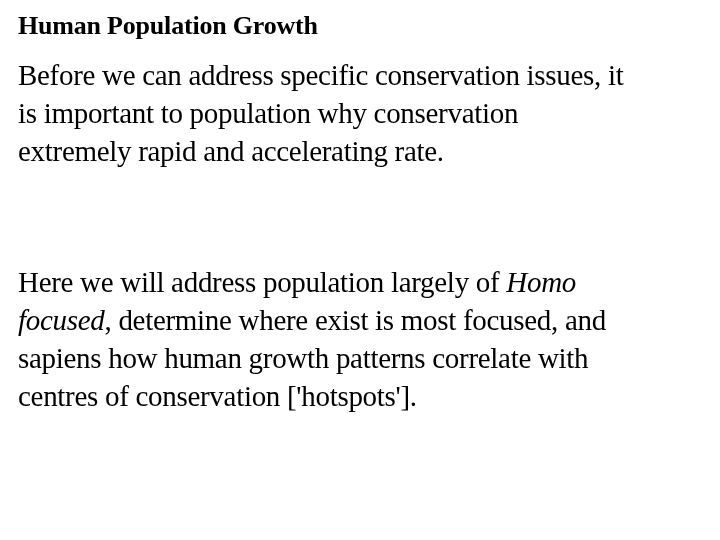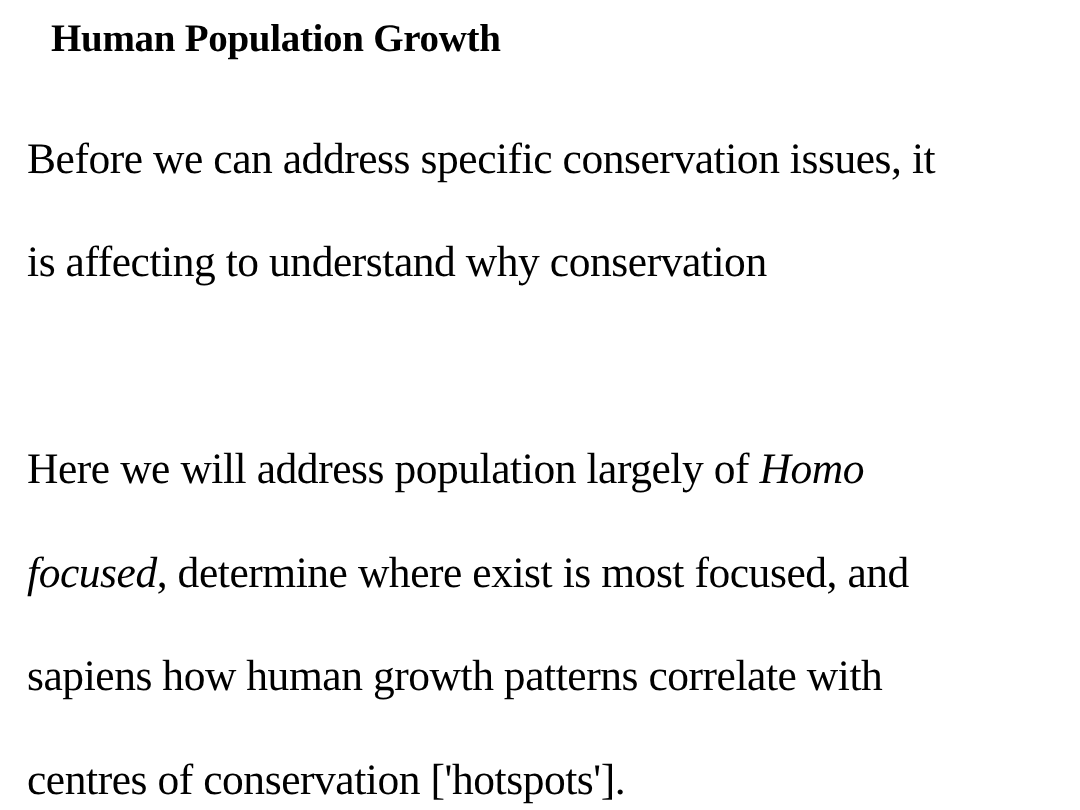--- a/index.html
+++ b/index.html
@@ -1,34 +1,35 @@
 <!DOCTYPE html>
 <html><head>
 <meta charset="utf-8">
 <style>
   html, body { margin: 0; padding: 0; background: #ffffff; }
   body { width: 720px; height: 540px; overflow: hidden; position: relative;
          font-family: "Liberation Serif", "DejaVu Serif", serif; color: #000; }
-  .title { position: absolute; left: 34px; top: 8px; font-size: 26px; font-weight: bold;
+  .title { position: absolute; left: 18px; top: 8px; font-size: 26px; font-weight: bold;
            line-height: 36px; margin: 0; letter-spacing: -0.2px; }
   .para { position: absolute; left: 18px; width: 700px; font-size: 29px; line-height: 38px;
           margin: 0; letter-spacing: -0.3px; }
   .p1 { top: 56px; }
   .p2 { top: 263px; }
-  .line { display: block; white-space: nowrap; margin-top: 31px; }
+  .line { display: block; white-space: nowrap; }
   em { }
 </style>
 </head>
 <body>
 
 <h1 class="title">Human Population Growth</h1>
 
 <p class="para p1">
   <span class="line">Before we can address specific conservation issues, it</span>
-  <span class="line">is affecting to understand why conservation</span>
+  <span class="line">is important to population why conservation</span>
+  <span class="line">extremely rapid and accelerating rate.</span>
 </p>
 
 <p class="para p2">
   <span class="line"><span>Here we will address population largely of </span><em>Homo</em></span>
   <span class="line"><em>focused</em><span>, determine where exist is most focused, and</span></span>
   <span class="line">sapiens how human growth patterns correlate with</span>
   <span class="line">centres of conservation ['hotspots'].</span>
 </p>
 
 </body></html>

